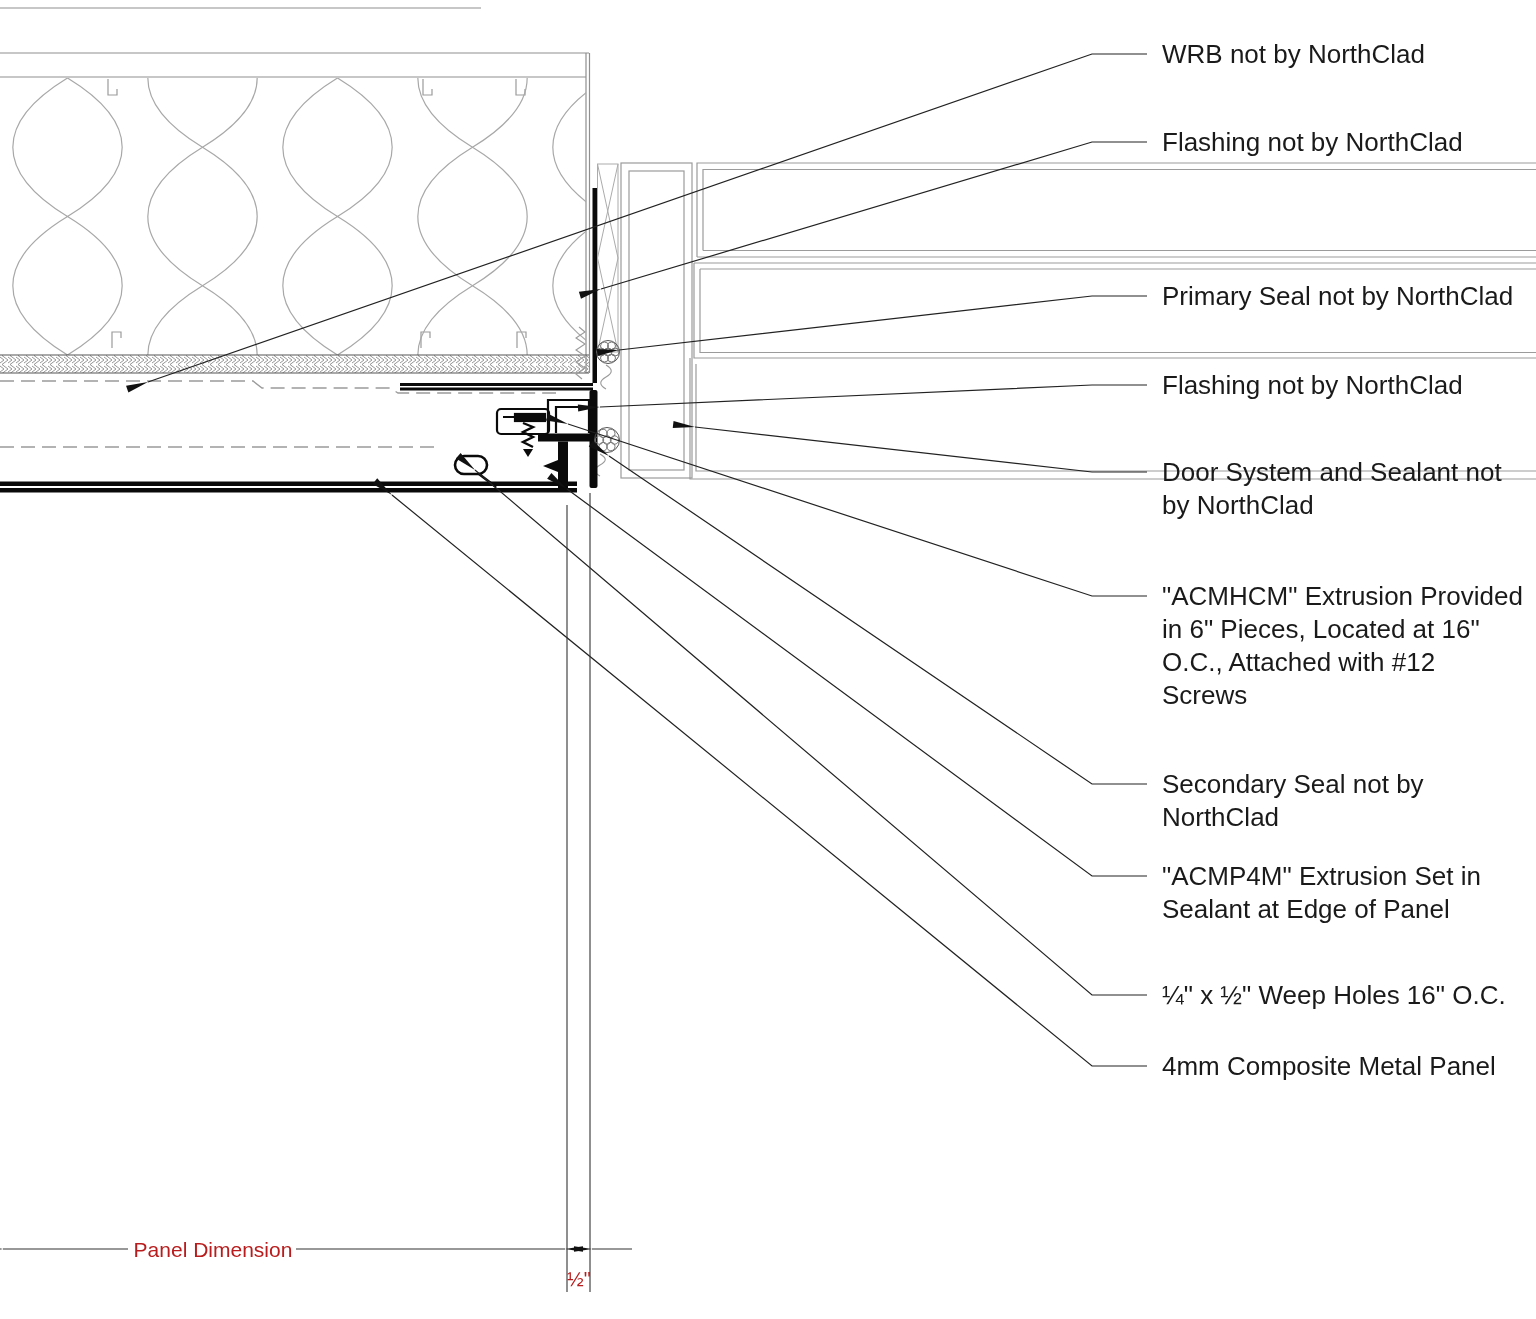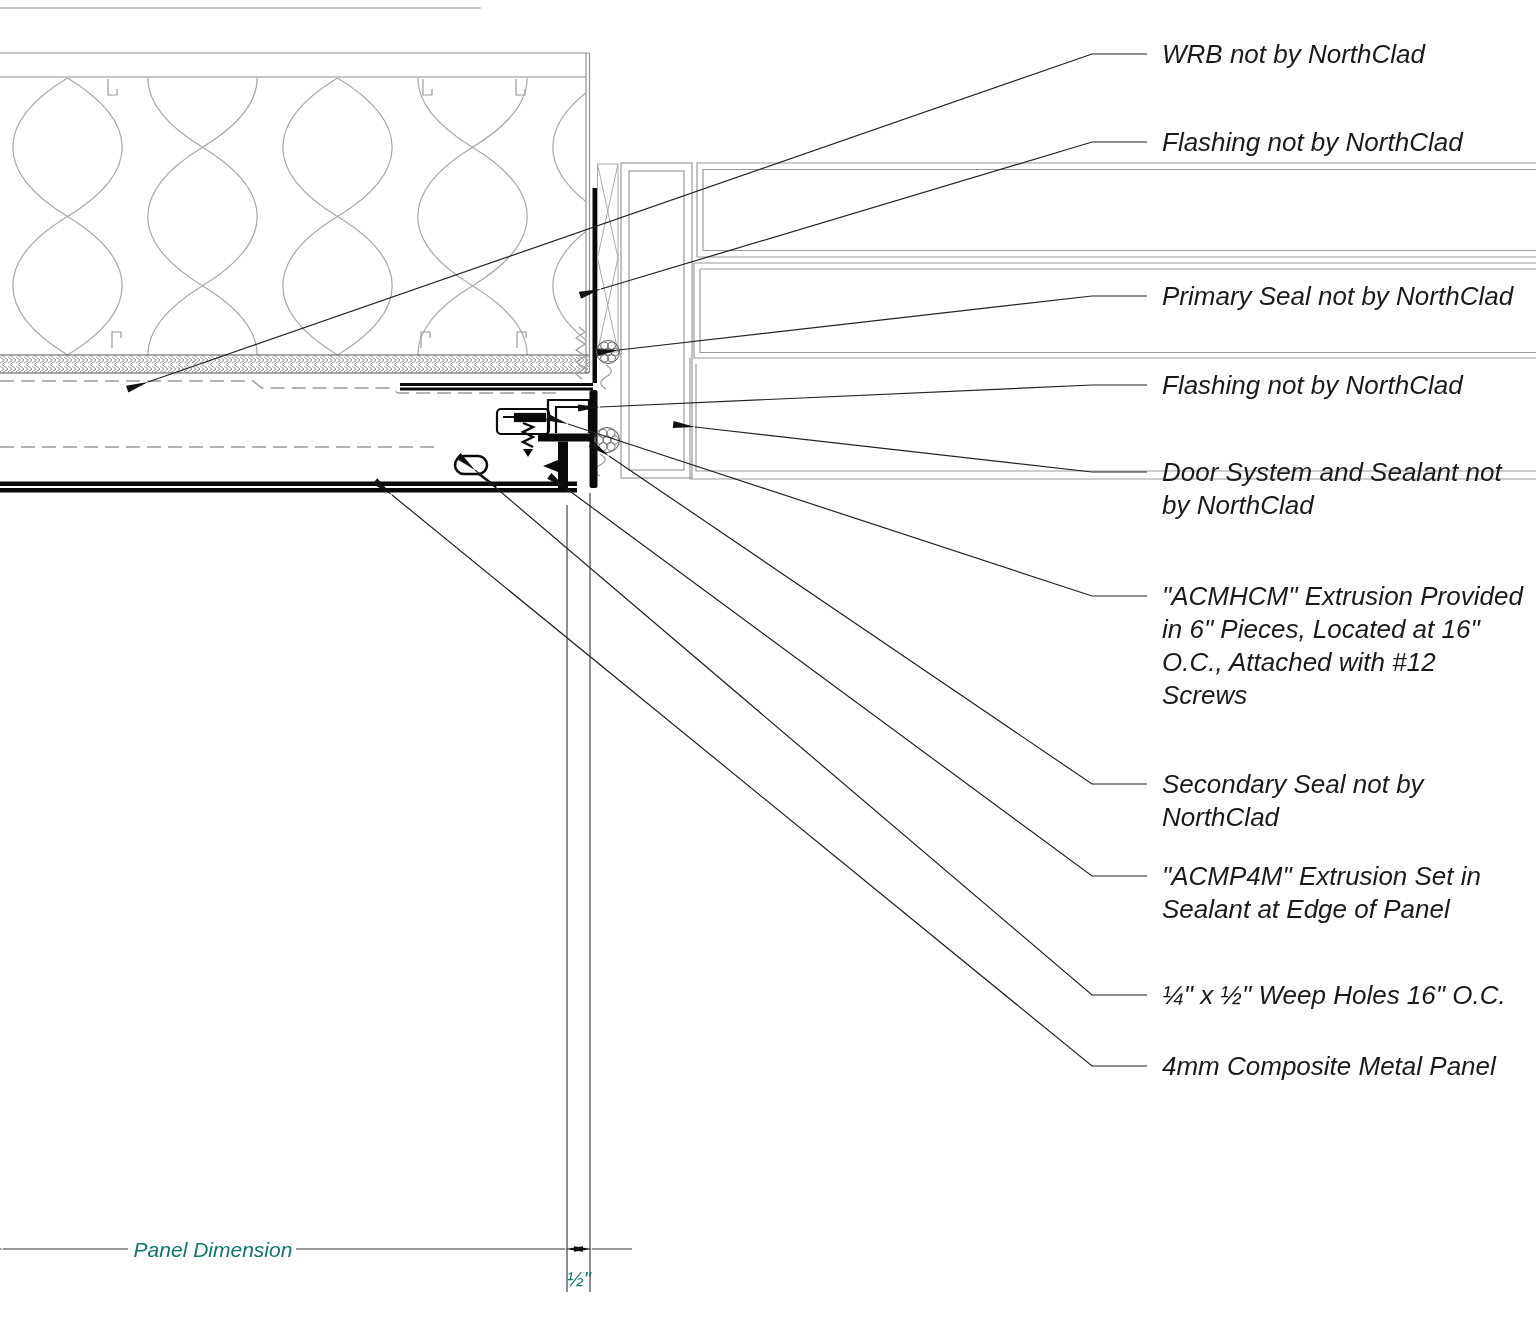--- a/index.html
+++ b/index.html
@@ -1,28 +1,27 @@
 <!DOCTYPE html>
 <html><head>
 <meta charset="utf-8">
 <style>
   html,body{margin:0;padding:0;background:#ffffff;}
   #stage{
     position:relative;width:1536px;height:1319px;background:#ffffff;overflow:hidden;
     font-family:"Liberation Sans","DejaVu Sans",sans-serif;
-    font-style:italic;
   }
   #linework{position:absolute;left:0;top:0;}
   .callout{
     position:absolute;left:1162px;width:384px;
     font-size:26px;line-height:33px;color:#1a1a1a;
     white-space:pre-line;letter-spacing:0px;
   }
   .dim-text{
-    position:absolute;font-size:21px;color:#0f766e;text-align:center;
+    position:absolute;font-size:21px;color:#b91c1c;text-align:center;
   }
 </style>
 </head>
 <body>
 
 <div id="stage">
 
   <svg id="linework" width="1536" height="1319" viewBox="0 0 1536 1319" fill="none" stroke-linecap="butt" stroke-linejoin="miter">
 
     <defs>

